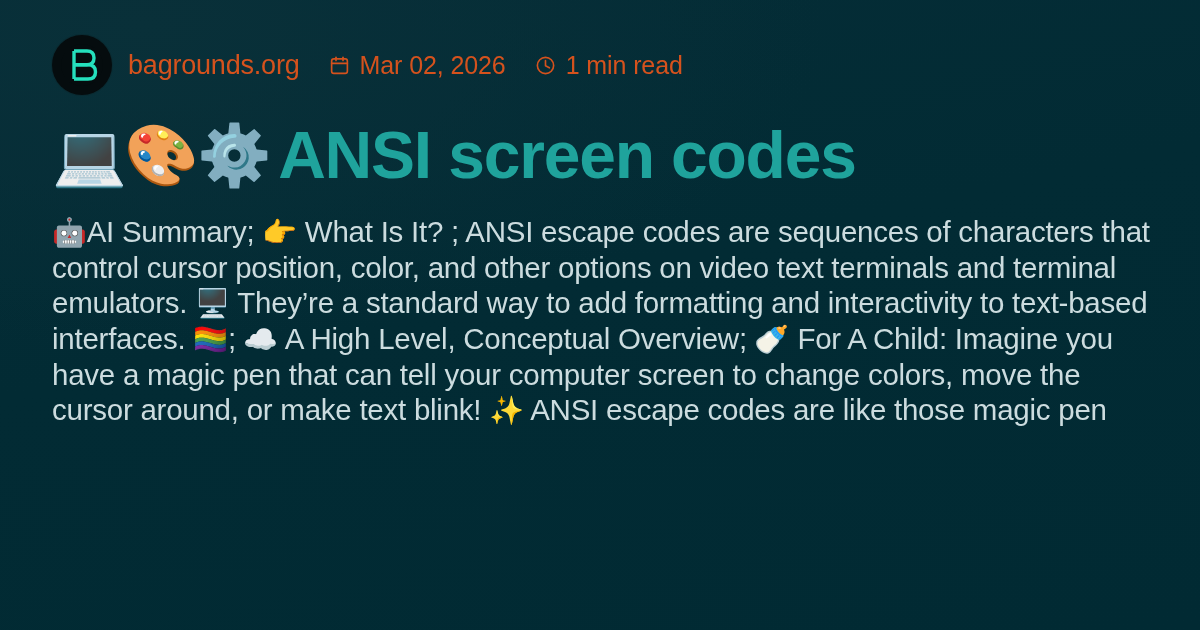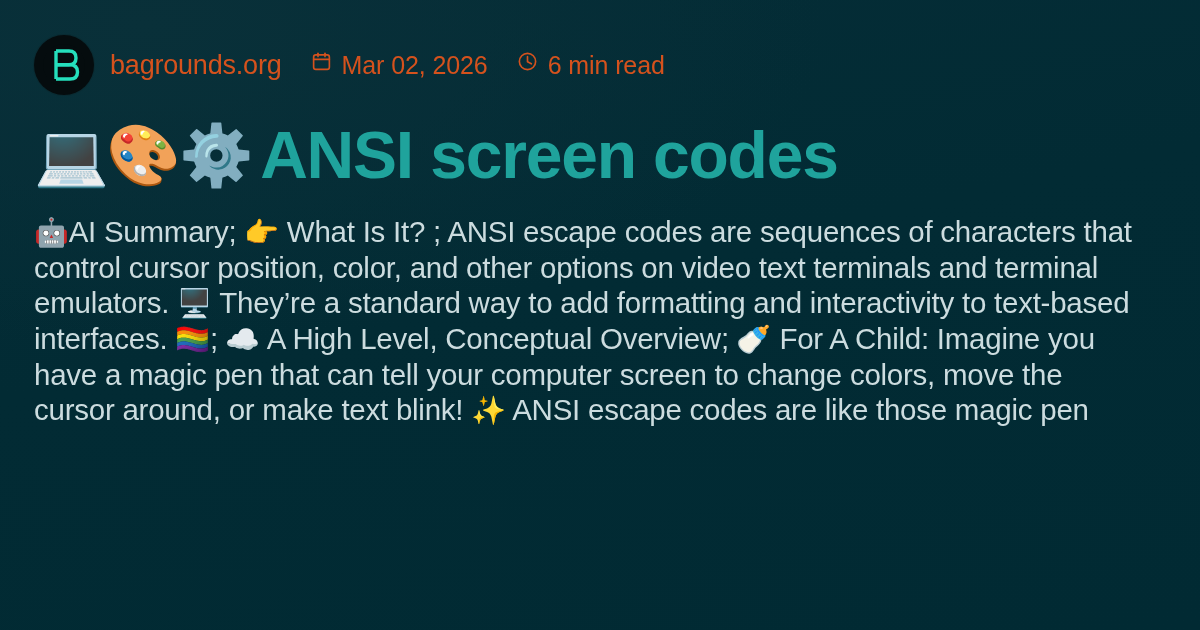--- a/index.html
+++ b/index.html
@@ -15,21 +15,21 @@
   }
 
   #og-card {
     position: relative;
     width: 1200px;
     height: 630px;
     box-sizing: border-box;
     background:
       radial-gradient(ellipse 1100px 520px at 12% 4%, #093039 0%, rgba(9,48,57,0) 62%),
       linear-gradient(168deg, #052d37 0%, #022b34 45%, #012a33 100%);
-    padding: 34px 40px 0 34px;
+    padding: 34px 40px 0 52px;
     display: flex;
     flex-direction: column;
   }
 
   
   .meta-row {
     display: flex;
     align-items: center;
     height: 62px;
     margin-bottom: 16px;
@@ -52,21 +52,21 @@
   .brand-name {
     color: #d5521d;
     font-size: 27px;
     font-family: "Liberation Sans", sans-serif;
     letter-spacing: -0.2px;
     white-space: nowrap;
   }
 
   .meta-item {
     display: flex;
-    align-items: flex-start;
+    align-items: center;
     margin-left: 29px;
     white-space: nowrap;
   }
   .meta-item .meta-icon {
     width: 21px;
     height: 21px;
     margin-right: 10px;
     flex: 0 0 auto;
     display: block;
   }
@@ -143,21 +143,21 @@
         <line x1="16" y1="2.6" x2="16" y2="6.4"></line>
       </svg>
       <span class="meta-text">Mar 02, 2026</span>
     </div>
 
     <div class="meta-item">
       <svg class="meta-icon" viewBox="0 0 24 24" fill="none" stroke="#d5521d" stroke-width="1.9" stroke-linecap="round" stroke-linejoin="round">
         <circle cx="12" cy="12" r="9.3"></circle>
         <polyline points="12,6.5 12,12.3 16.4,14.6"></polyline>
       </svg>
-      <span class="meta-text">6 min read</span>
+      <span class="meta-text">1 min read</span>
     </div>
 
   </div>
 
   <div class="title-row">
     <span class="title-emoji">💻🎨⚙️</span>
     <span class="title-text">ANSI screen codes</span>
   </div>
 
   <div class="summary">

